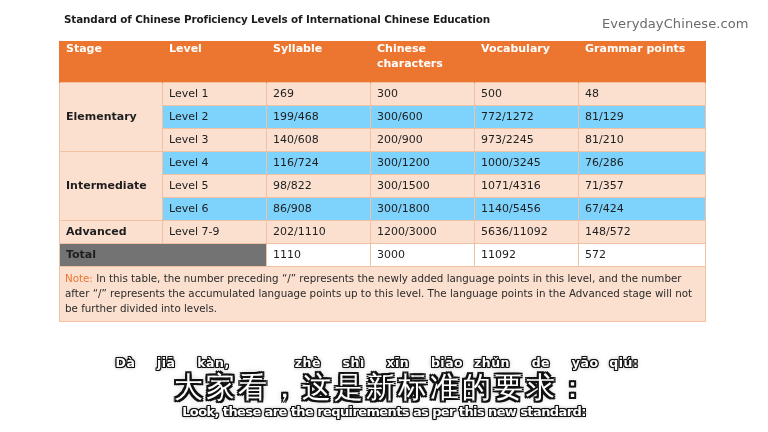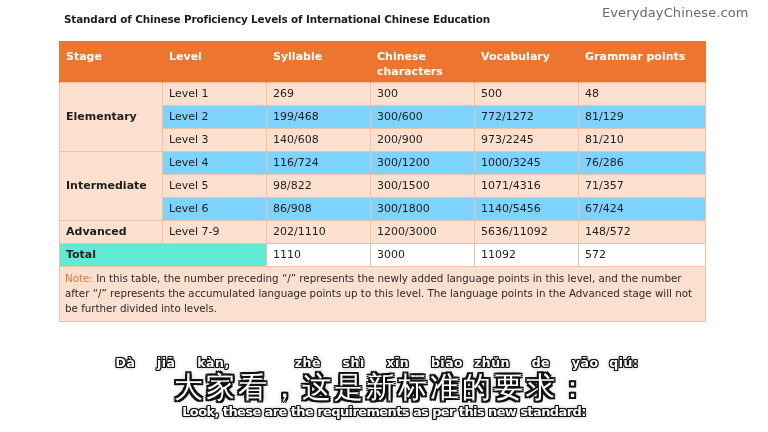--- a/index.html
+++ b/index.html
@@ -9,48 +9,48 @@
     font-family:"DejaVu Sans", sans-serif;
     color:#1e1e1e;
   }
   .title {
     position:absolute; left:64px; top:13px;
     font-family:"DejaVu Sans", sans-serif; font-weight:bold;
     font-size:11.2px; letter-spacing:-0.15px; color:#1b1b1b;
     transform:scaleX(0.93); transform-origin:left top;
   }
   .watermark {
-    position:absolute; left:602px; top:5px;
+    position:absolute; left:602px; top:16px;
     font-family:"DejaVu Sans", sans-serif; font-size:13px;
     color:#6a6a6a; letter-spacing:0.1px;
   }
   .tbl {
     position:absolute; left:59px; top:41px; width:646px;
     border-collapse:collapse; table-layout:fixed;
     font-size:11px;
   }
   .tbl td, .tbl th {
     padding:0 6px; vertical-align:middle; text-align:left;
     border:1px solid #f1c2a2;
     height:23px; box-sizing:border-box;
     font-family:"DejaVu Sans", sans-serif;
     transform-origin:left center;
   }
   .tbl th {
     background:#ec7630; color:#ffffff; font-weight:bold;
-    vertical-align:top; padding-top:8px; height:41px;
+    vertical-align:top; height:41px;
     border:none; border-left:1px solid #ec7630; border-right:1px solid #ec7630;
     font-size:11px; line-height:15px;
   }
   .tbl td.stage { background:#fbe0d0; font-weight:bold; }
   .tbl tr.shade td { background:#fbe0d0; }
   .tbl tr.plain td { background:#7dd3fc; }
   .tbl tr.plain td.stage { background:#fbe0d0; }
   .tbl tr.total td { background:#ffffff; }
-  .tbl tr.total td.stage { background:#5eead4; }
+  .tbl tr.total td.stage { background:#737373; }
   .tbl td.note {
     background:#fbe0d0; height:55px; font-size:10.3px; line-height:15px;
     vertical-align:top; padding:4px 5px 2px 5px; color:#2a2a2a;margin-top:41px;
   }
   .note-label { color:#ec7630; }
   .sub {
     position:absolute; left:0; width:768px; text-align:center;
     color:#ffffff; font-weight:bold;
     text-shadow:
       -1px -1px 0 #111, 1px -1px 0 #111, -1px 1px 0 #111, 1px 1px 0 #111,

